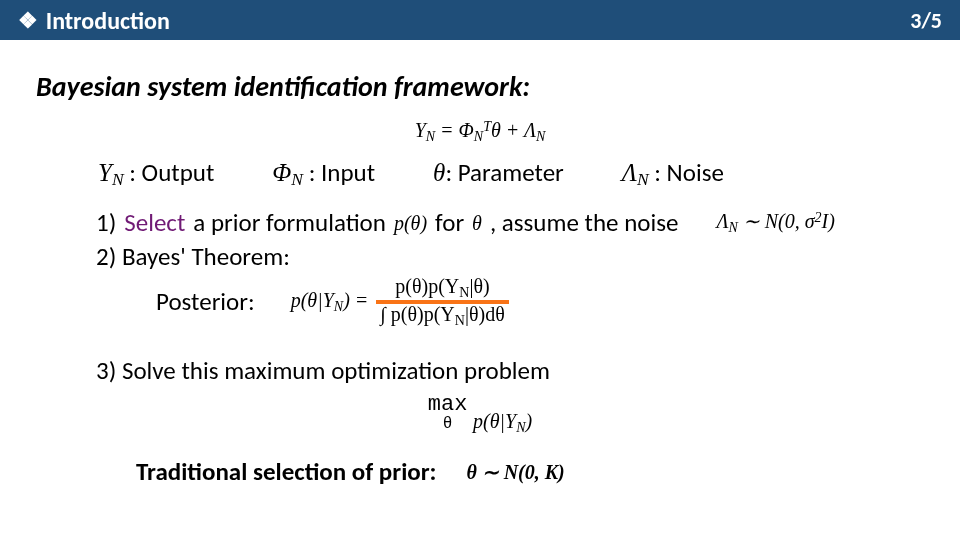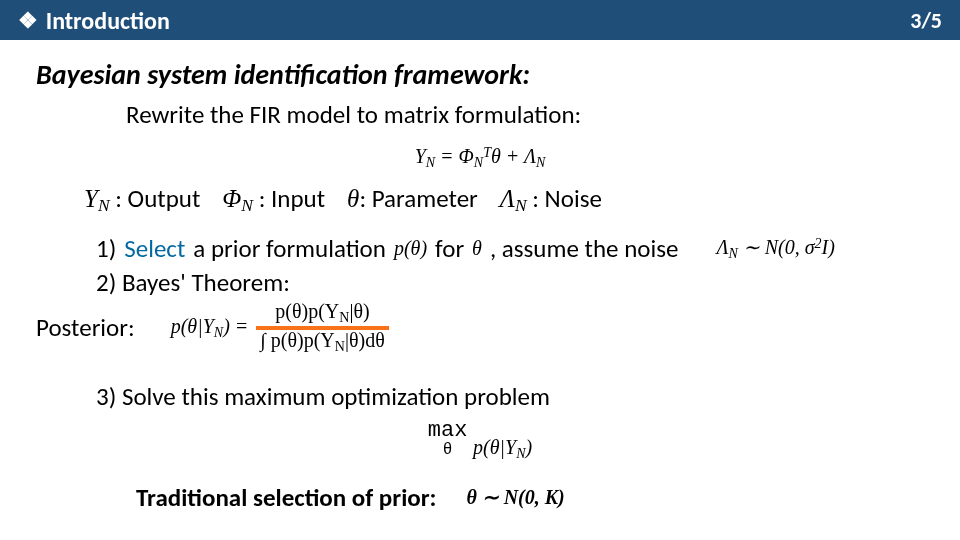--- a/index.html
+++ b/index.html
@@ -1,32 +1,32 @@
 <!DOCTYPE html>
 <html><head>
 <meta charset="utf-8">
 <style>
   html,body{margin:0;padding:0;width:960px;height:540px;background:#fff;font-family:Calibri,Arial,sans-serif;color:#000;overflow:hidden}
   .header{background:#1f4e79;color:#fff;height:40px;display:flex;align-items:center;justify-content:space-between;padding:0 18px;font-size:24px}
   .header .title{display:flex;align-items:center;gap:8px;font-weight:700}
   .header .bullet{font-size:22px}
   .header .page{font-weight:700;font-size:22px}
-  .body{padding:10px 36px 0 36px;font-size:25px;line-height:1.35}
+  .body{padding:22px 36px 0 36px;font-size:25px;line-height:1.35}
   .heading{font-style:italic;font-weight:700;font-size:28px;margin:6px 0 4px 0}
   .indent1{margin-left:90px}
   .indent2{margin-left:60px}
   .center{text-align:center;margin:6px 0}
-  .defs{display:flex;gap:22px;margin:10px 0 14px 48px;align-items:baseline;flex-wrap:nowrap;font-size:25px}
+  .defs{display:flex;gap:58px;margin:10px 0 14px 62px;align-items:baseline;flex-wrap:nowrap;font-size:25px}
   .math{font-family:'Cambria Math','Times New Roman',serif;font-style:italic}
   .frac{display:inline-block;vertical-align:middle;text-align:center;font-family:'Cambria Math','Times New Roman',serif;font-size:20px;line-height:1.05}
   .frac .num{display:block;border-bottom:4px solid #f97316;padding:0 4px}
   .frac .den{display:block;padding:0 4px}
   .row{display:flex;align-items:center;gap:8px;flex-wrap:wrap}
   .small{font-size:20px}
-  .red{color:#0369a1;font-weight:400}
+  .red{color:#701a75;font-weight:400}
   .sel{font-weight:700;font-size:25px;margin-left:100px;margin-top:18px}
   .noise-assume{font-size:20px;margin-left:4px}
   .sub{font-size:0.7em;vertical-align:-0.25em}
   .sup{font-size:0.7em;vertical-align:0.45em}
   .max{display:inline-block;font-family:Liberation Mono, monospace;font-size:22px;line-height:1}
   .max .top{display:block}
   .max .bot{display:block;font-size:16px}
 </style>
 </head>
 <body>
@@ -36,21 +36,20 @@
     <span class="bullet">❖</span>
     <span>Introduction</span>
   </div>
   <div class="page">3/5</div>
 </div>
 
 <div class="body">
 
   <div class="heading">Bayesian system identification framework:</div>
 
-  <div class="indent1">Rewrite the FIR model to matrix formulation:</div>
 
   <div class="center">
     <span class="math small">
       <span>Y</span><span class="sub">N</span> = Φ<span class="sub">N</span><span class="sup">T</span>θ + Λ<span class="sub">N</span>
     </span>
   </div>
 
   <div class="defs">
     <span><span class="math">Y<span class="sub">N</span></span> <span>: Output</span></span>
     <span><span class="math">Φ<span class="sub">N</span></span> <span>: Input</span></span>
@@ -64,21 +63,21 @@
     <span> a prior formulation </span>
     <span class="math small">p(θ)</span>
     <span> for </span>
     <span class="math small">θ</span>
     <span>, assume the noise</span>
     <span class="math noise-assume" style="margin-left:30px">Λ<span class="sub">N</span> ∼ N(0, σ<span class="sup">2</span>I)</span>
   </div>
 
   <div class="indent2">2) Bayes' Theorem:</div>
 
-  <div class="row" style="margin-top:2px">
+  <div class="row" style="margin-left:120px;margin-top:2px">
     <span>Posterior:</span>
     <span style="width:20px"></span>
     <span class="math small">p(θ|Y<span class="sub">N</span>) = </span>
     <span class="frac">
       <span class="num">p(θ)p(Y<span class="sub">N</span>|θ)</span>
       <span class="den">∫ p(θ)p(Y<span class="sub">N</span>|θ)dθ</span>
     </span>
   </div>
 
   <div class="indent2" style="margin-top:26px">3) Solve this maximum optimization problem</div>

